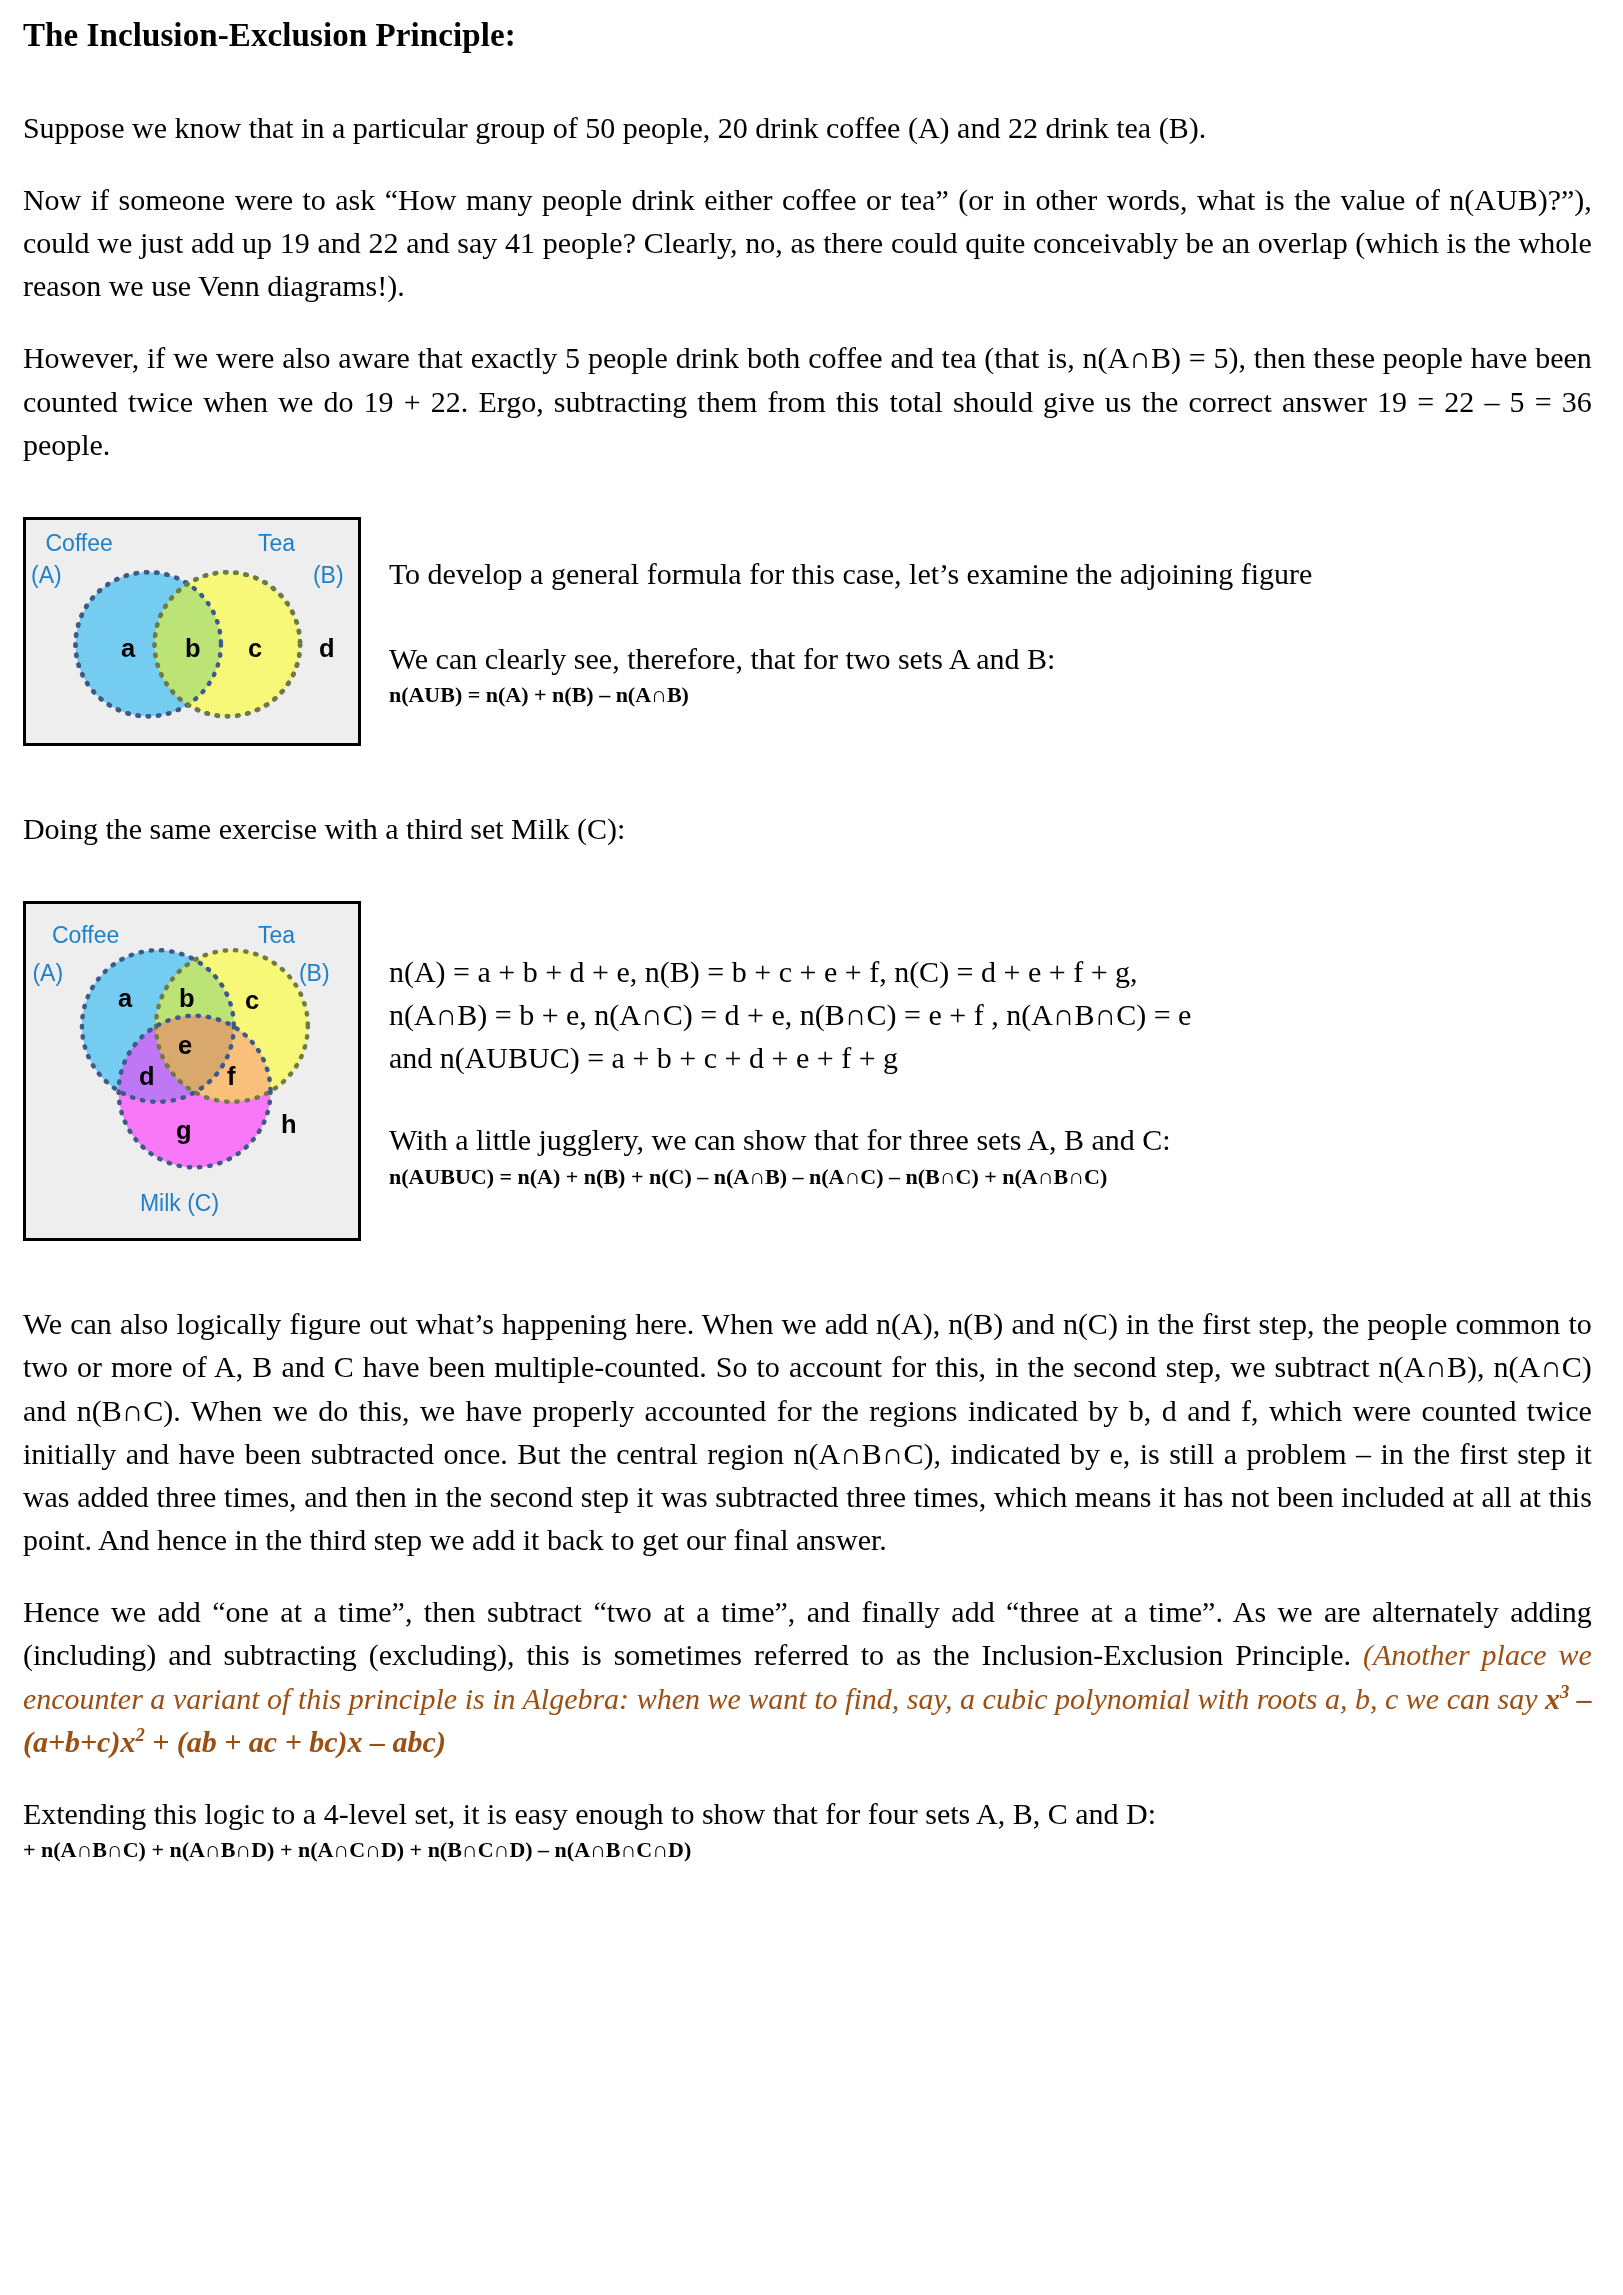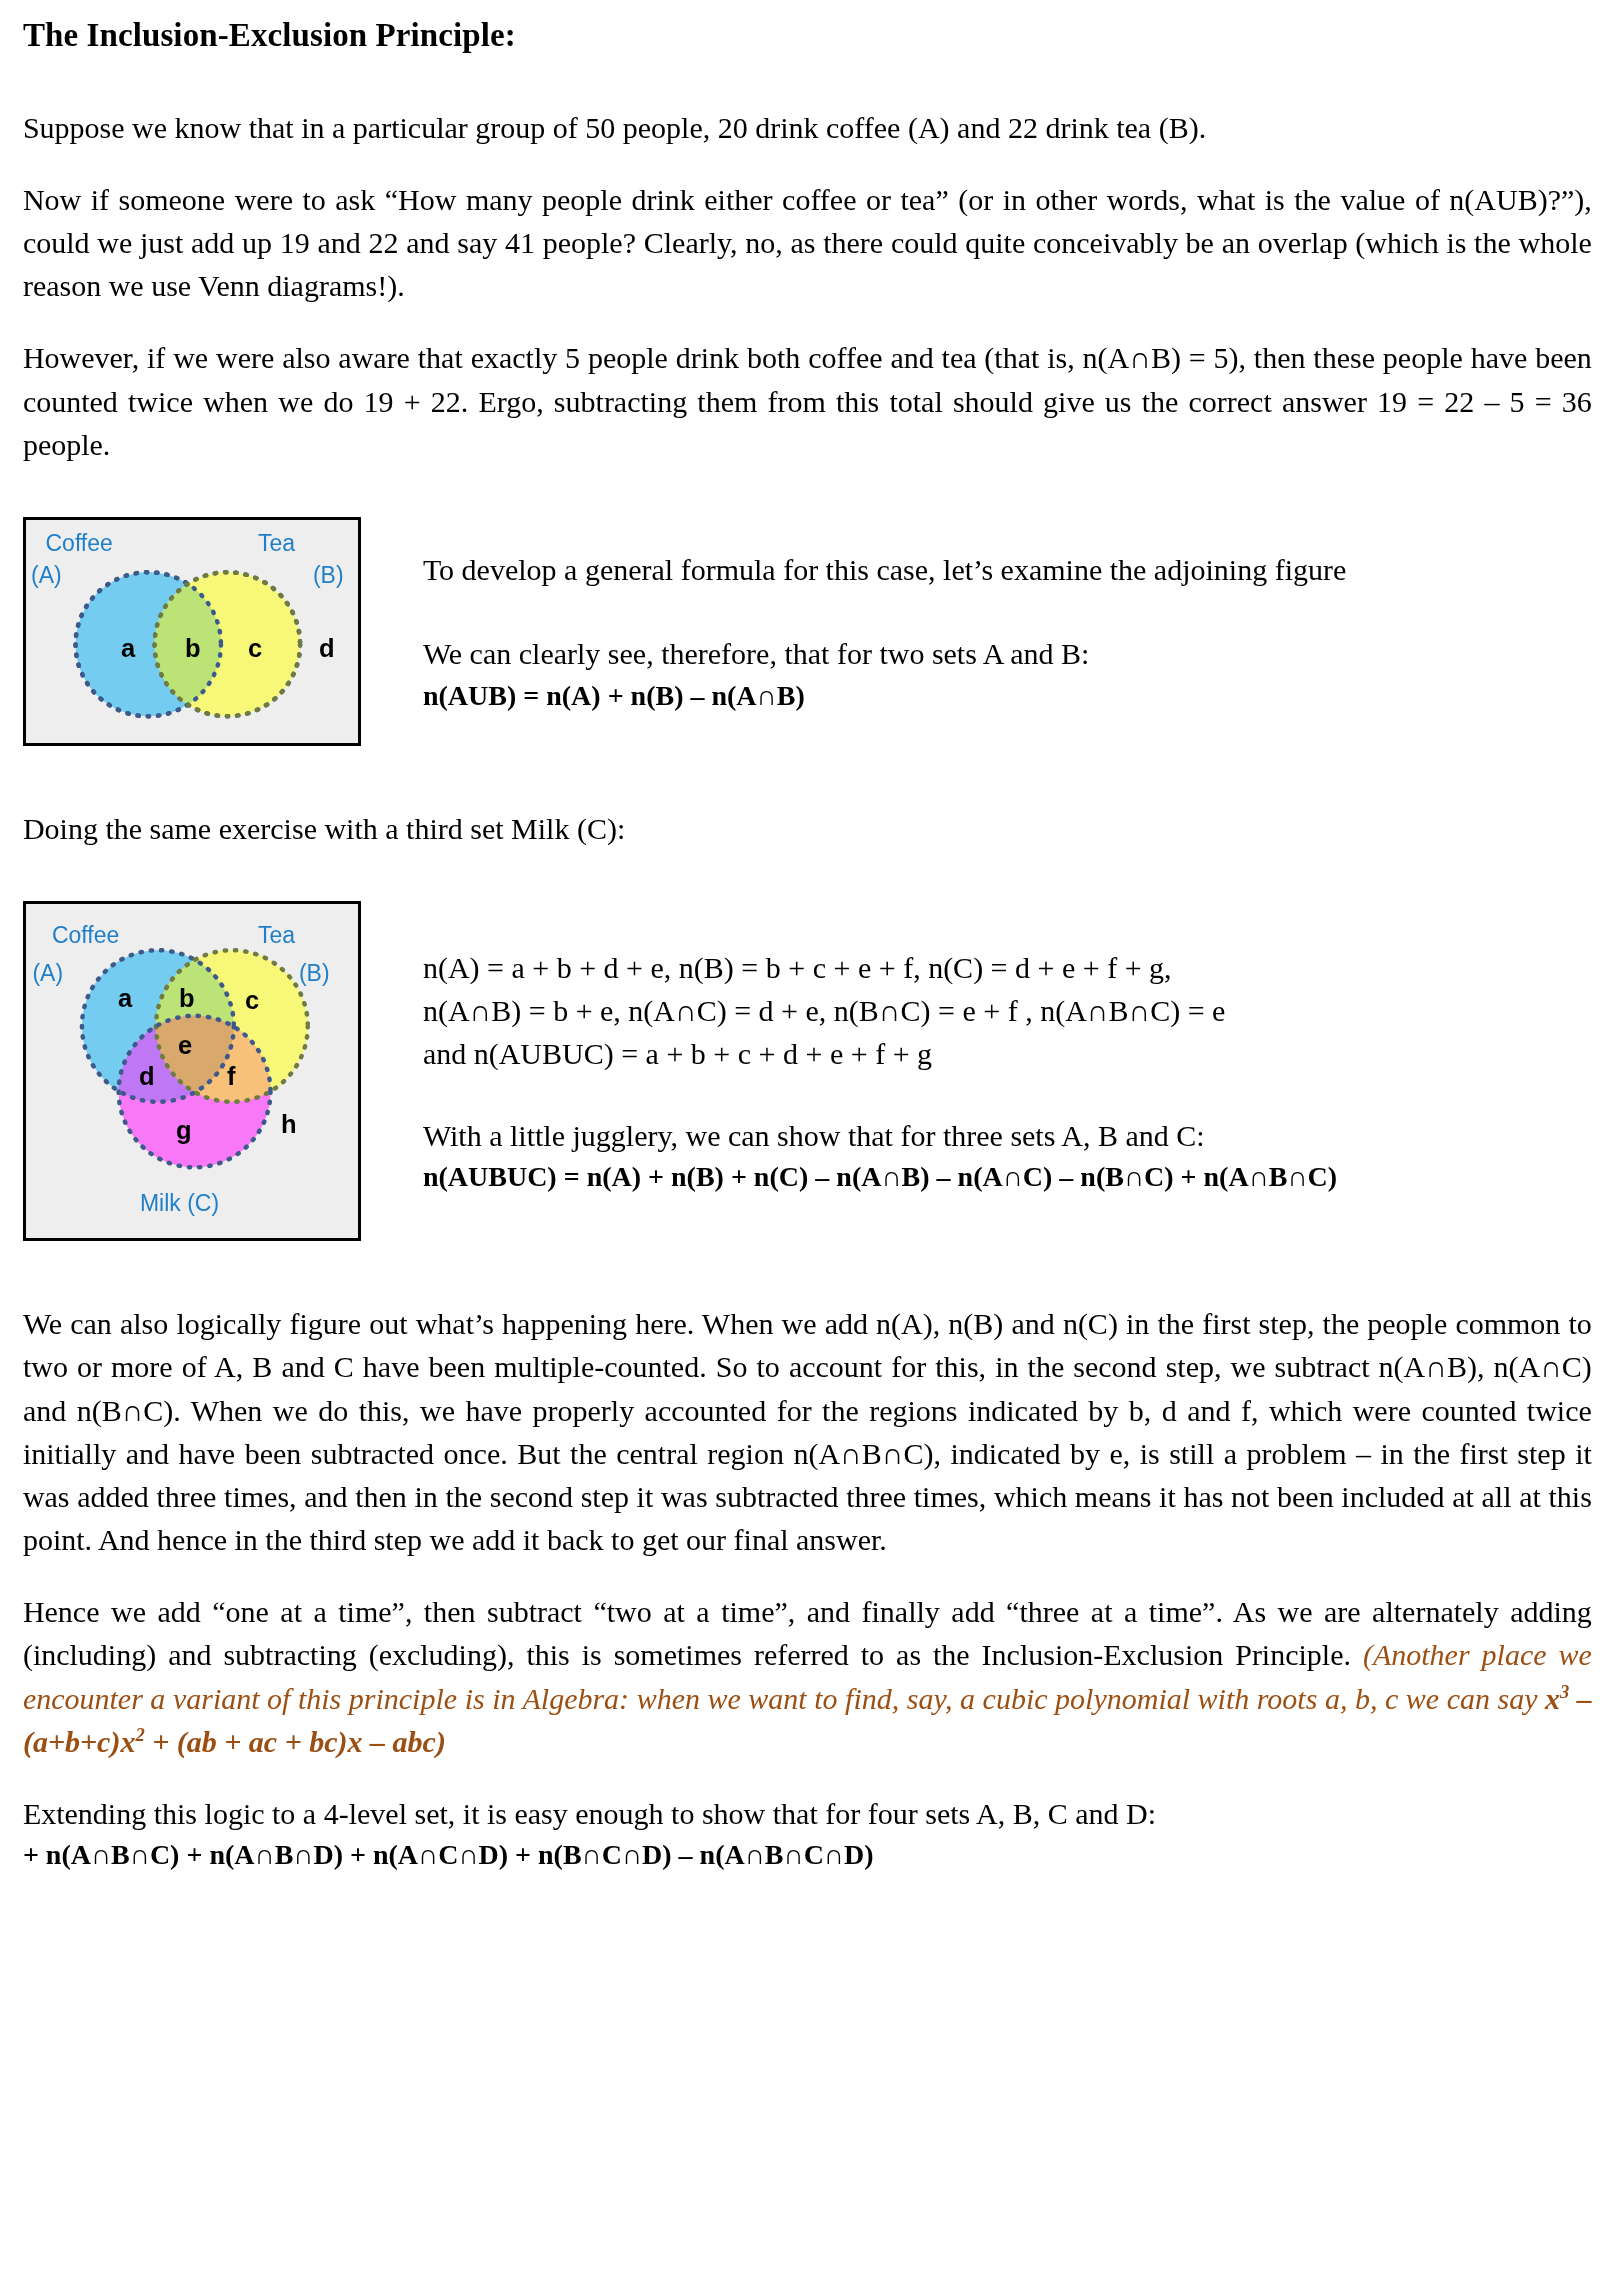--- a/index.html
+++ b/index.html
@@ -36,21 +36,21 @@
     text-align: justify;
     text-justify: inter-word;
     margin: 0 5.2px 0 3.3px;
   }
   .para.nojust { text-align: left; }
   .gap-sm { height: 29px; }
   .gap-lg { height: 51px; }
   .gap-xl { height: 61px; }
 
   .formula-bold {
-    font-size: 28px;
+    font-size: 22px;
     font-weight: bold;
     line-height: 1.4;
     margin: 0 0 0 3.3px;
   }
   .formula-bold.center { text-align: left; }
   .italic-note {
     font-style: italic;
     color: #9c4f12;
   }
   .italic-note b {
@@ -61,21 +61,21 @@
 
   
   .figrow {
     display: flex;
     align-items: center;
     margin: 0 5.2px 0 3.3px;
   }
   .figrow .figcol { flex: 0 0 auto; }
   .figrow .txtcol {
     flex: 1 1 auto;
-    padding-left: 62px;
+    padding-left: 28px;
     font-size: 30px;
     line-height: 1.44;
   }
   .txtcol .line { white-space: nowrap; }
 
   
   .venn-frame {
     background: #eeeeee;
     border: 3.9px solid #000000;
     position: relative;

